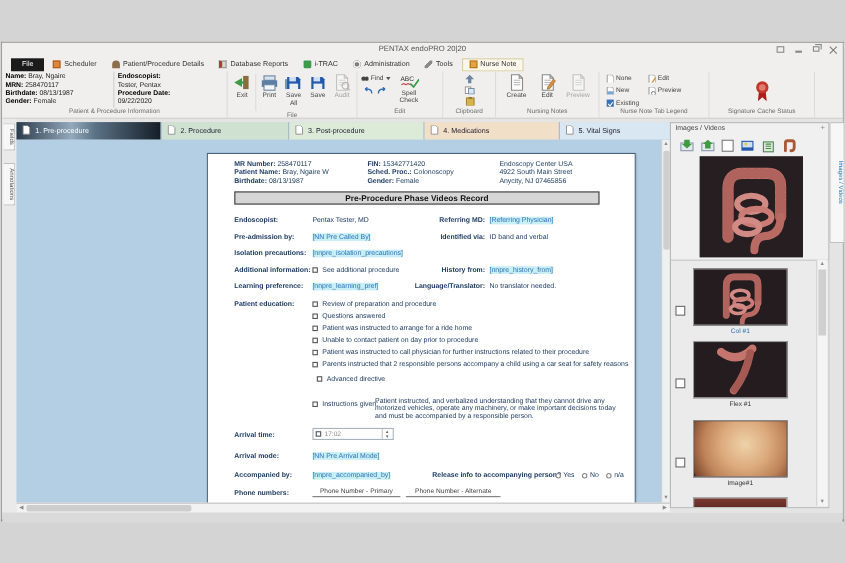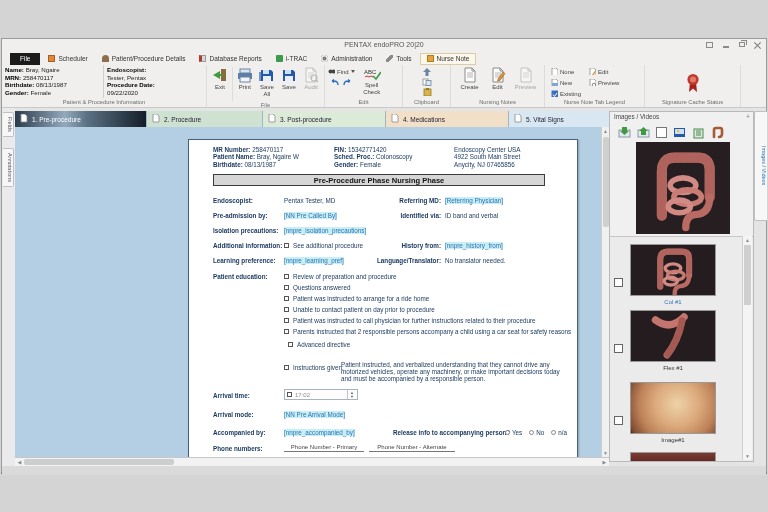--- a/index.html
+++ b/index.html
@@ -497,21 +497,21 @@
           <div><span class="lbl">FIN:</span> <span class="val">15342771420</span></div>
           <div><span class="lbl">Sched. Proc.:</span> <span class="val">Colonoscopy</span></div>
           <div><span class="lbl">Gender:</span> <span class="val">Female</span></div>
         </div>
         <div class="abs" style="left:265px;top:6px;line-height:7.4px">
           <div class="val">Endoscopy Center USA</div>
           <div class="val">4922 South Main Street</div>
           <div class="val">Anycity, NJ 07465856</div>
         </div>
 
-        <div id="banner">Pre-Procedure Phase Nursing Phase</div>
+        <div id="banner">Pre-Procedure Phase Videos Record</div>
 
         <div class="abs lbl" style="left:24px;top:57px">Endoscopist:</div>
         <div class="abs val link" style="left:95px;top:57px">Pentax Tester, MD</div>
         <div class="abs rlab" style="left:170px;top:57px;width:82px">Referring MD:</div>
         <div class="abs hl" style="left:256px;top:57px">[Referring Physician]</div>
 
         <div class="abs lbl" style="left:24px;top:72px">Pre-admission by:</div>
         <div class="abs hl" style="left:95px;top:72px">[NN Pre Called By]</div>
         <div class="abs rlab" style="left:170px;top:72px;width:82px">Identified via:</div>
         <div class="abs val" style="left:256px;top:72px">ID band and verbal</div>

